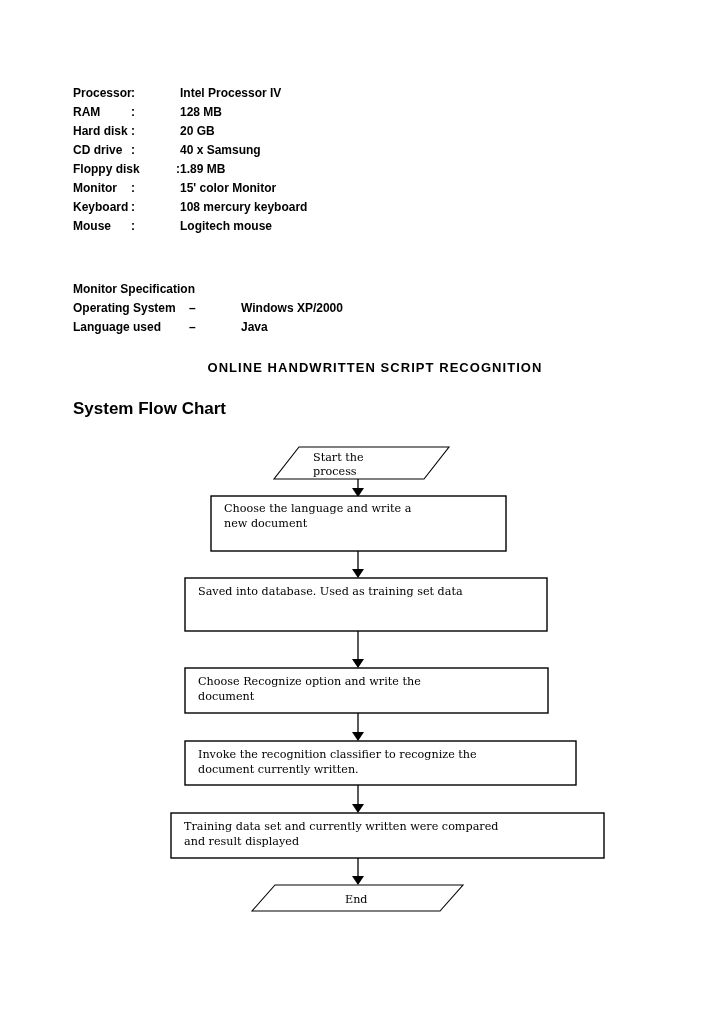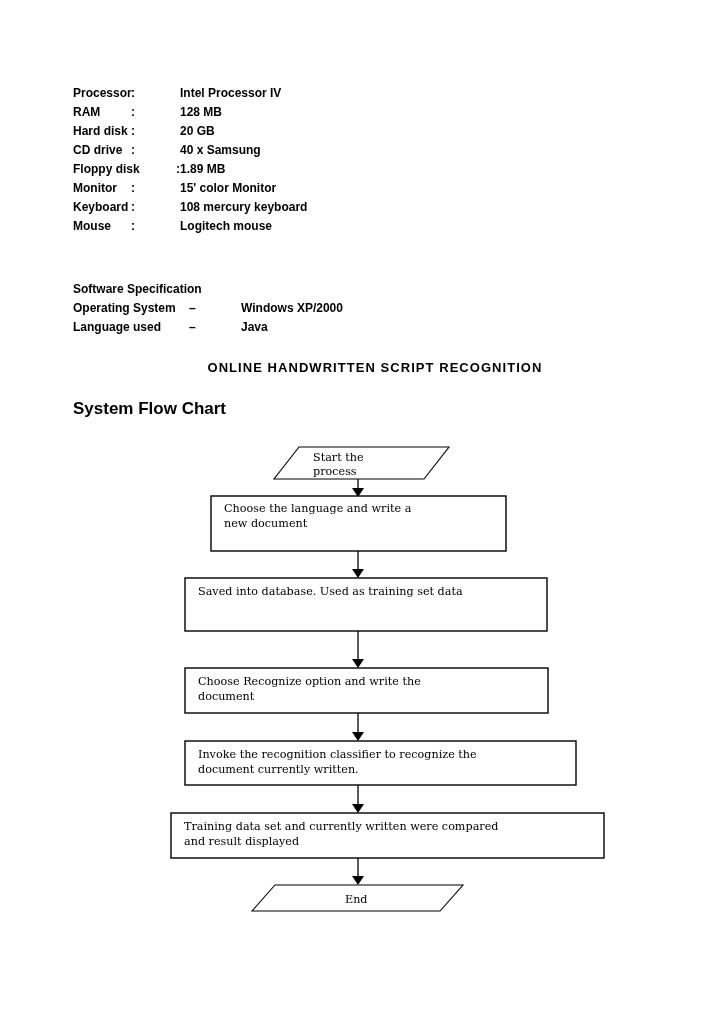--- a/index.html
+++ b/index.html
@@ -177,21 +177,21 @@
   </div>
   <div class="spec-row">
     <span class="spec-label">Mouse</span>
     <span class="spec-sep">:</span>
     <span class="spec-value">Logitech mouse</span>
   </div>
 </div>
 
 <div class="software-block">
   <div class="spec-row">
-    <span>Software Specification</span>
+    <span>Monitor Specification</span>
   </div>
   <div class="spec-row">
     <span class="spec-label">Operating System</span>
     <span class="spec-sep">–</span>
     <span class="spec-value">Windows XP/2000</span>
   </div>
   <div class="spec-row">
     <span class="spec-label">Language used</span>
     <span class="spec-sep">–</span>
     <span class="spec-value">Java</span>

